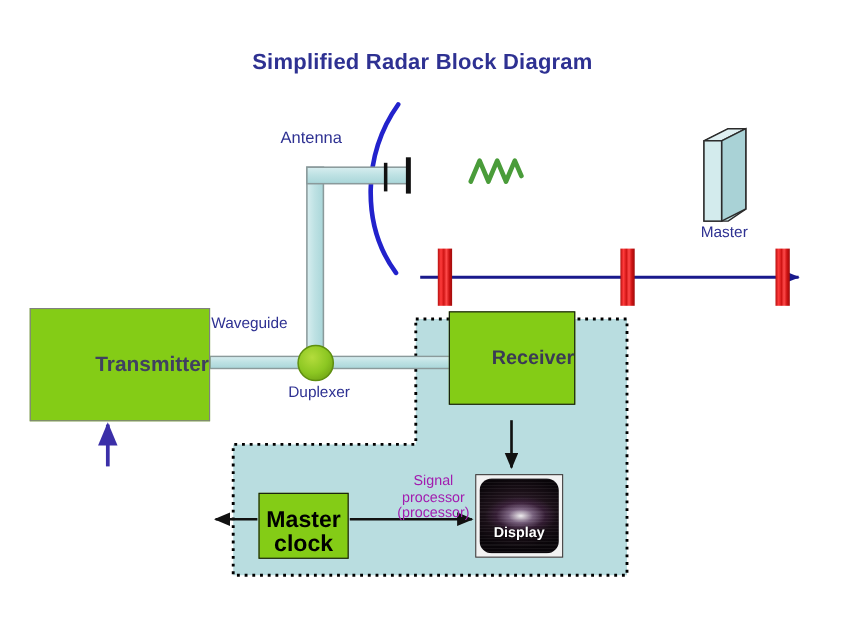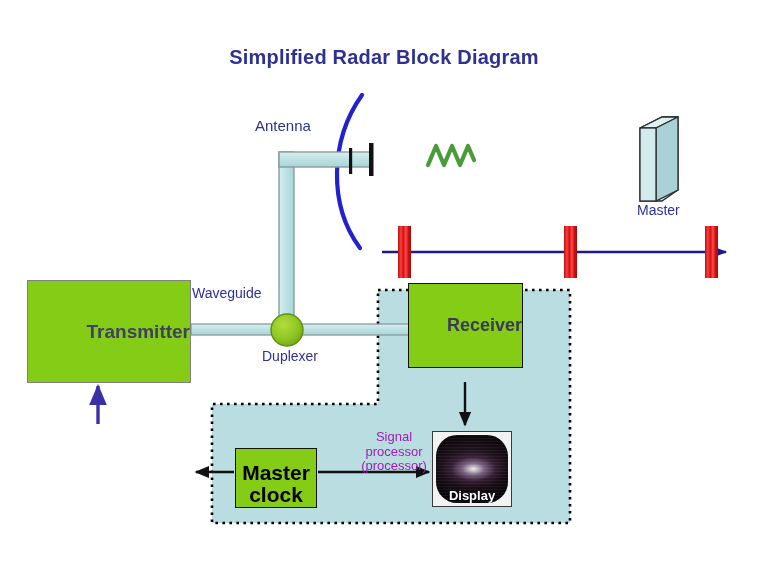--- a/index.html
+++ b/index.html
@@ -111,30 +111,31 @@
     position: absolute;
     left: 432px; top: 431px;
     width: 80px; height: 76px;
     background: #f2f2f2;
     border: 1.5px solid #3a3a3a;
     box-sizing: border-box;
     padding: 3px;
   }
   .display-screen {
     width: 100%; height: 100%;
-    border-radius: 21px;
+    border-radius: 11px;
     background:
       radial-gradient(ellipse 60% 34% at 52% 50%, rgba(255,255,255,0.92) 0%, rgba(210,180,225,0.45) 26%, rgba(90,45,95,0.30) 52%, rgba(0,0,0,0) 76%),
       radial-gradient(ellipse 86% 60% at 50% 46%, #3a2438 0%, #1b1018 48%, #090509 80%),
       #060306;
     position: relative;
     display: flex;
     align-items: flex-end;
     justify-content: center;
     box-sizing: border-box;
+    padding-bottom: 12px;
     overflow: hidden;
   }
   .display-screen::before {
     content: "";
     position: absolute;
     left: 0; right: 0; top: 0; bottom: 0;
     background: repeating-linear-gradient(
       to bottom,
       rgba(255,255,255,0.055) 0px,
       rgba(255,255,255,0.055) 1px,

